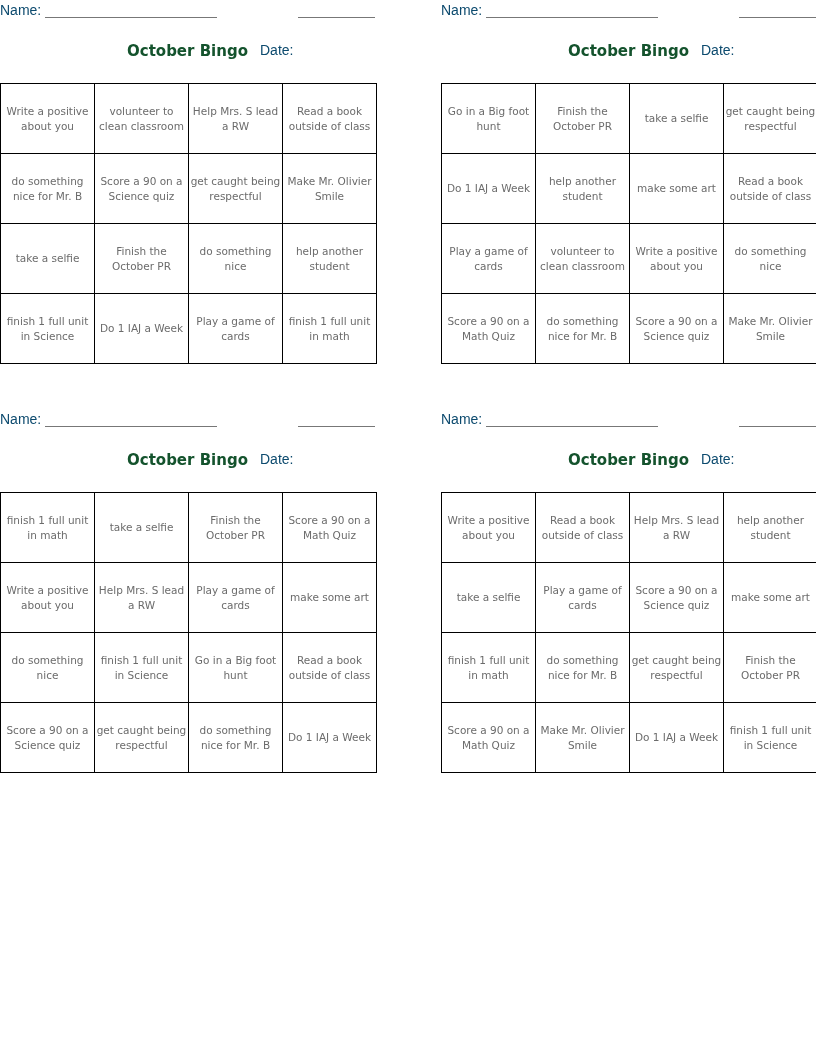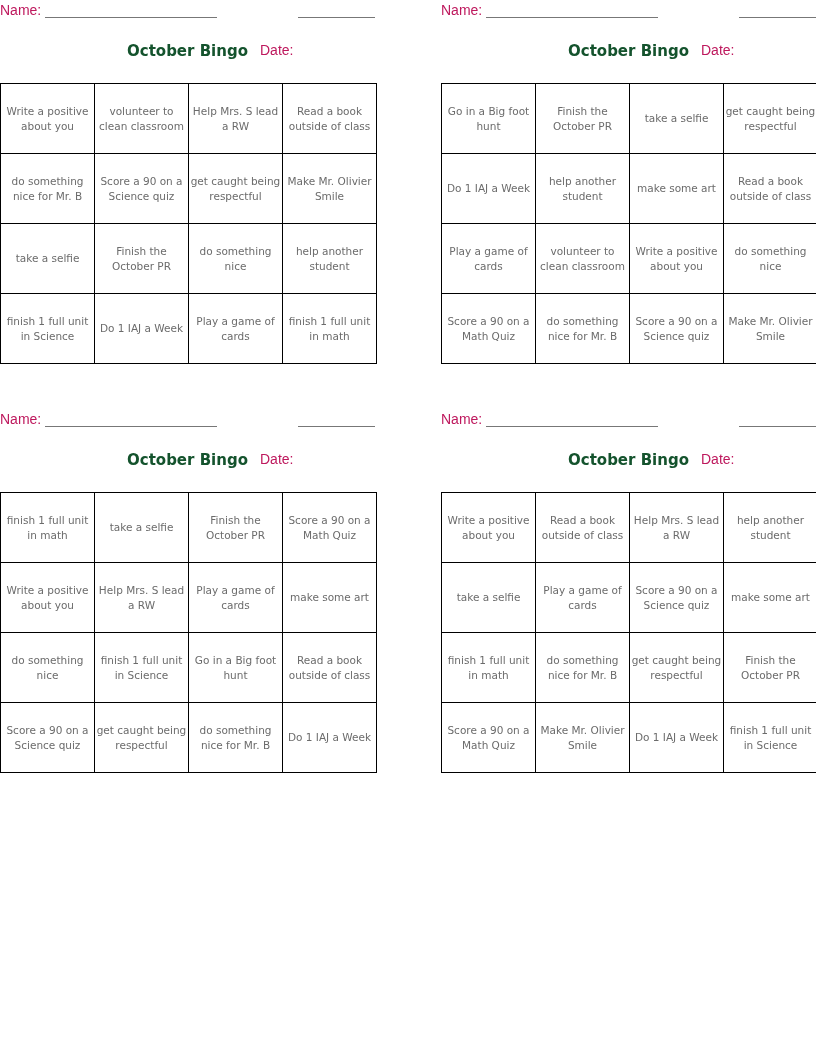--- a/index.html
+++ b/index.html
@@ -24,21 +24,21 @@
     .card.c4 { left: 441px; top: 409px; }
 
     .header-line {
       position: absolute;
       top: 2px;
       left: 0;
       width: 375px;
       height: 18px;
       font-family: "Liberation Sans", sans-serif;
       font-size: 14px;
-      color: #be185d;
+      color: #0c4a6e;
       white-space: nowrap;
     }
     .name-label { position: absolute; left: 0; top: 0; }
     .name-line {
       position: absolute;
       left: 45px;
       top: 15px;
       width: 172px;
       border-bottom: 1px solid #777777;
     }

